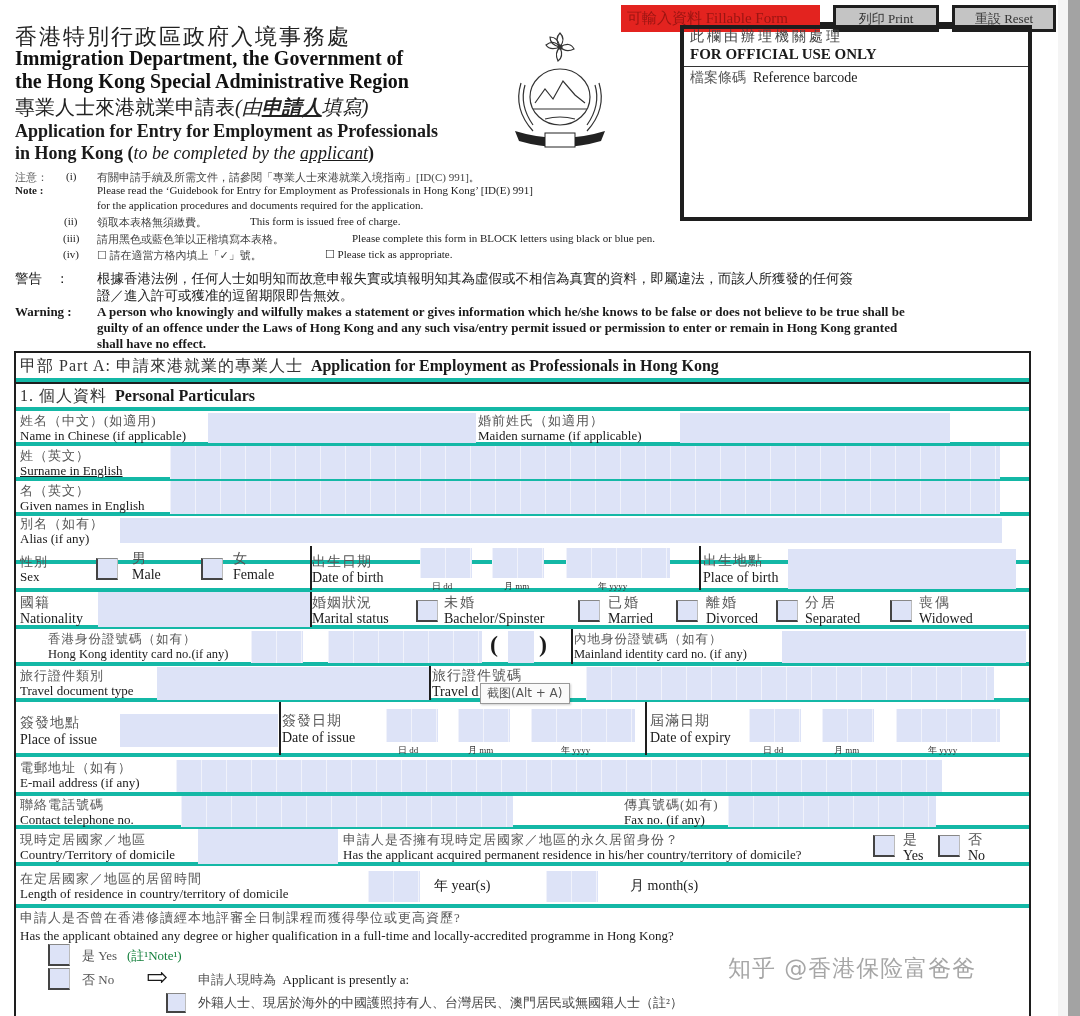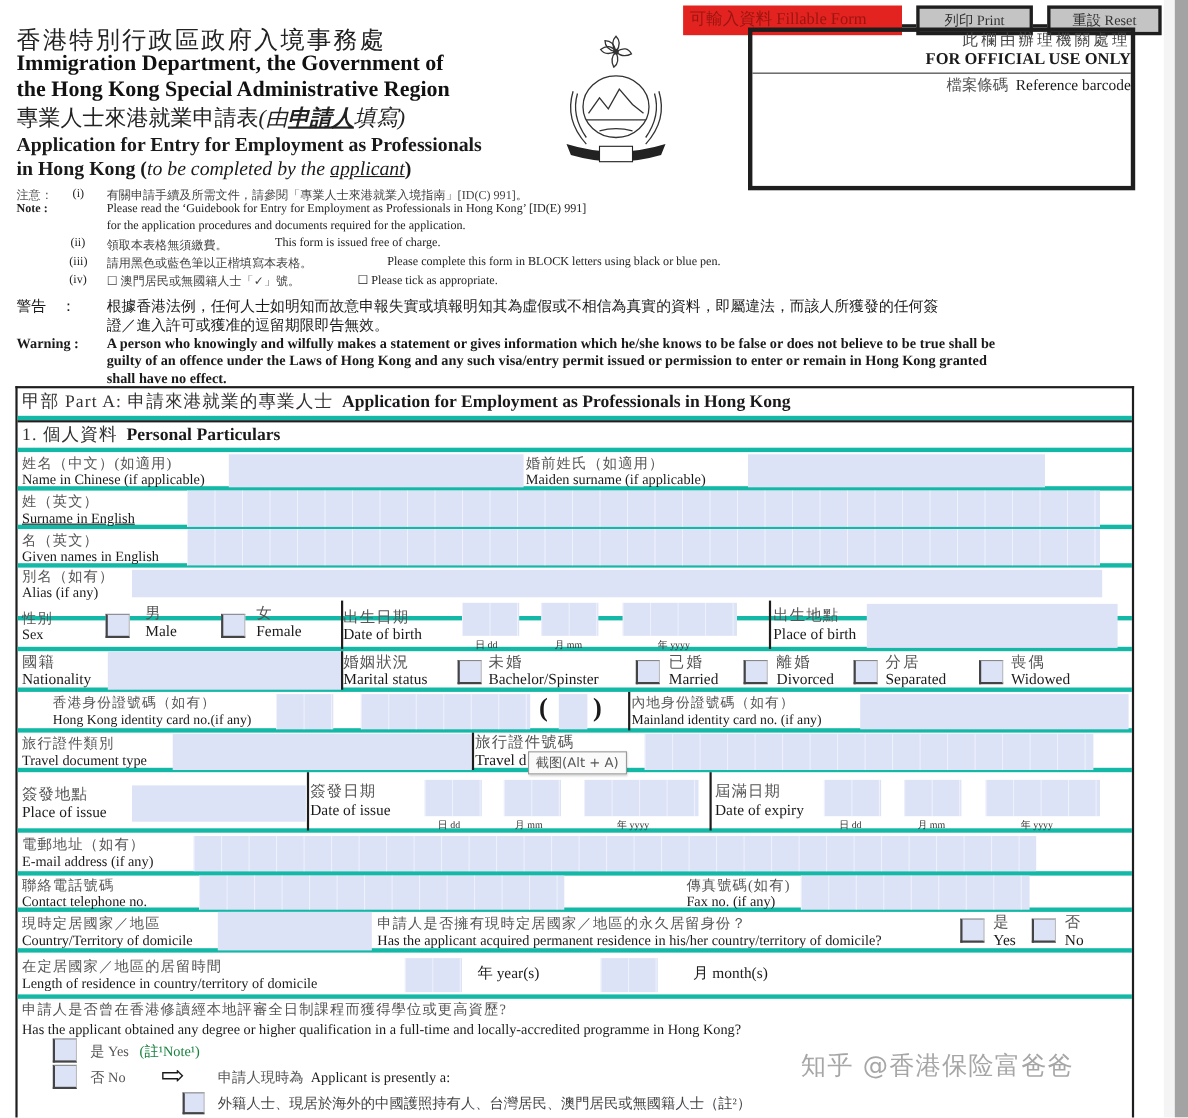--- a/index.html
+++ b/index.html
@@ -17,21 +17,21 @@
   .hdr-title-zh u { text-decoration: underline; font-style: italic; font-weight: bold; }
   .hdr-title-en { font-size: 18px; font-weight: bold; line-height: 22px; }
   .hdr-title-en i { font-weight: normal; font-style: italic; }
   .hdr-title-en u { text-decoration: underline; }
 
   
   .fillable { position: absolute; left: 621px; top: 5px; width: 199px; height: 27px; background: #e3231f; color: #9b1512; font-size: 15px; line-height: 27px; padding-left: 6px; white-space: nowrap; overflow: hidden; }
   .btn { position: absolute; top: 5px; height: 27px; background: #c4c4c4; border: 3px solid #1e1e1e; font-size: 13px; text-align: center; line-height: 21px; color: #333; cursor: pointer; }
   .connector { position: absolute; height: 3px; background: #1e1e1e; top: 22px; }
 
-  .official { position: absolute; left: 680px; top: 25px; width: 352px; height: 148px; border: 4px solid #1e1e1e; text-align: right; }
+  .official { position: absolute; left: 680px; top: 25px; width: 352px; height: 196px; border: 4px solid #1e1e1e; }
   .official .zh { font-size: 14px; color: #444; padding-left: 6px; margin-top: -1px; letter-spacing: 3px; }
   .official .en { font-size: 15px; font-weight: bold; padding-left: 6px; }
   .official .div { border-top: 1px solid #333; margin-top: 3px; }
   .official .ref { font-size: 14px; padding-left: 6px; padding-top: 2px; }
   .official .ref .zh2 { color: #555; }
 
   
   .note { font-size: 11px; color: #222; }
   .note .lbl { position: absolute; }
   .warn { font-size: 13.5px; }
@@ -118,21 +118,21 @@
   <div class="lbl" style="left:97px;top:170px;color:#444;">有關申請手續及所需文件，請參閱「專業人士來港就業入境指南」[ID(C) 991]。</div>
   <div class="lbl" style="left:97px;top:184px;">Please read the ‘Guidebook for Entry for Employment as Professionals in Hong Kong’ [ID(E) 991]</div>
   <div class="lbl" style="left:97px;top:199px;">for the application procedures and documents required for the application.</div>
   <div class="lbl" style="left:64px;top:215px;">(ii)</div>
   <div class="lbl" style="left:97px;top:215px;color:#444;">領取本表格無須繳費。</div>
   <div class="lbl" style="left:250px;top:215px;">This form is issued free of charge.</div>
   <div class="lbl" style="left:63px;top:232px;">(iii)</div>
   <div class="lbl" style="left:97px;top:232px;color:#444;">請用黑色或藍色筆以正楷填寫本表格。</div>
   <div class="lbl" style="left:352px;top:232px;">Please complete this form in BLOCK letters using black or blue pen.</div>
   <div class="lbl" style="left:63px;top:248px;">(iv)</div>
-  <div class="lbl" style="left:97px;top:248px;color:#444;">☐ 澳門居民或無國籍人士「✓」號。</div>
+  <div class="lbl" style="left:97px;top:248px;color:#444;">☐ 請在適當方格內填上「✓」號。</div>
   <div class="lbl" style="left:325px;top:248px;">☐ Please tick as appropriate.</div>
 </div>
 
 <div>
   <div class="abs warn" style="left:15px;top:270px;">警告　：</div>
   <div class="abs warn" style="left:97px;top:270px;">根據香港法例，任何人士如明知而故意申報失實或填報明知其為虛假或不相信為真實的資料，即屬違法，而該人所獲發的任何簽</div>
   <div class="abs warn" style="left:97px;top:287px;">證／進入許可或獲准的逗留期限即告無效。</div>
   <div class="abs warn-en" style="left:15px;top:304px;">Warning :</div>
   <div class="abs warn-en" style="left:97px;top:304px;">A person who knowingly and wilfully makes a statement or gives information which he/she knows to be false or does not believe to be true shall be</div>
   <div class="abs warn-en" style="left:97px;top:320px;">guilty of an offence under the Laws of Hong Kong and any such visa/entry permit issued or permission to enter or remain in Hong Kong granted</div>

